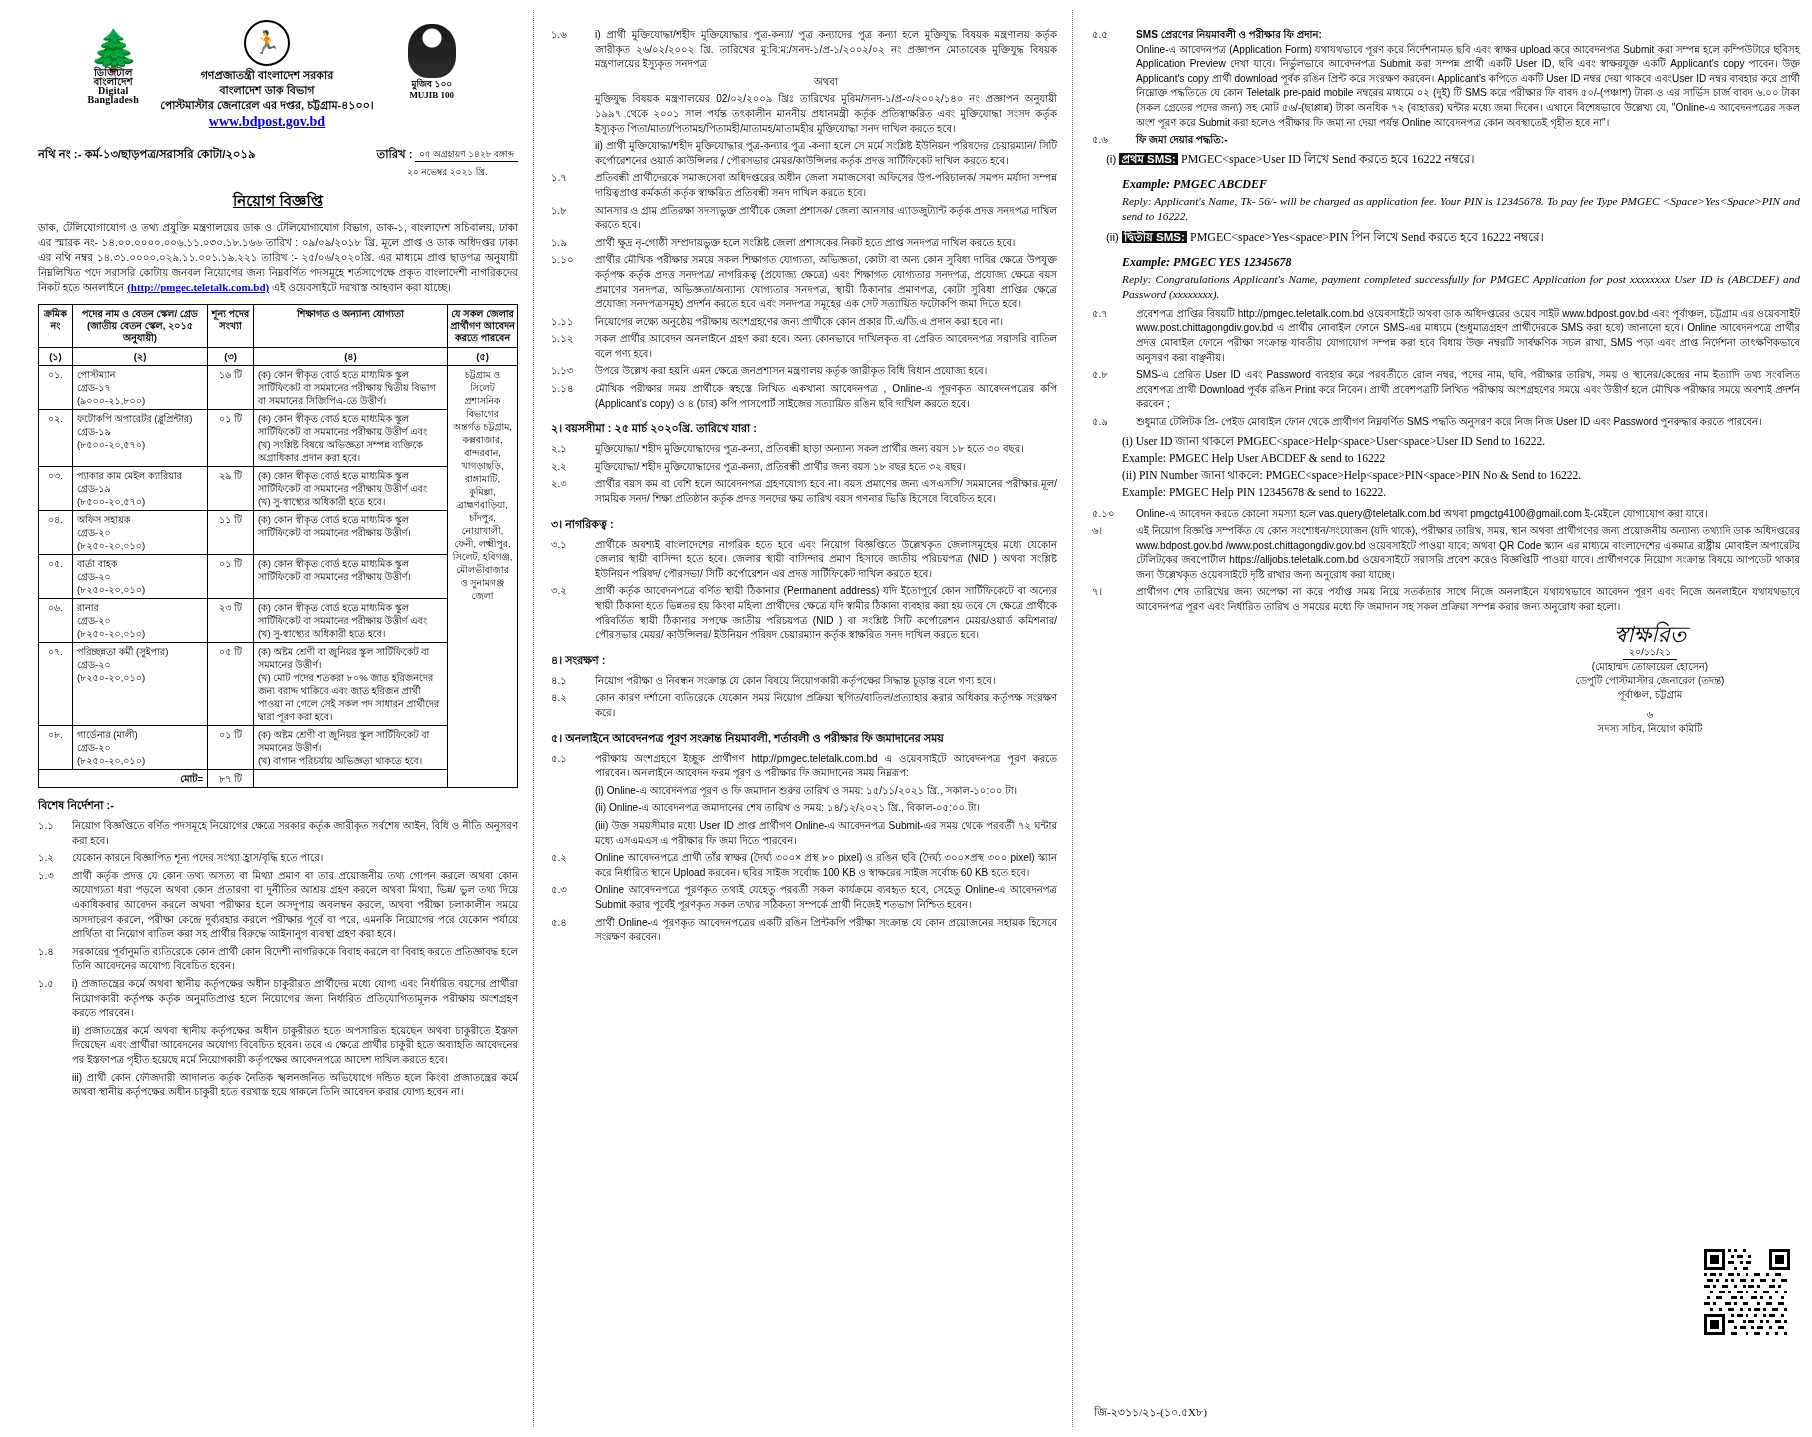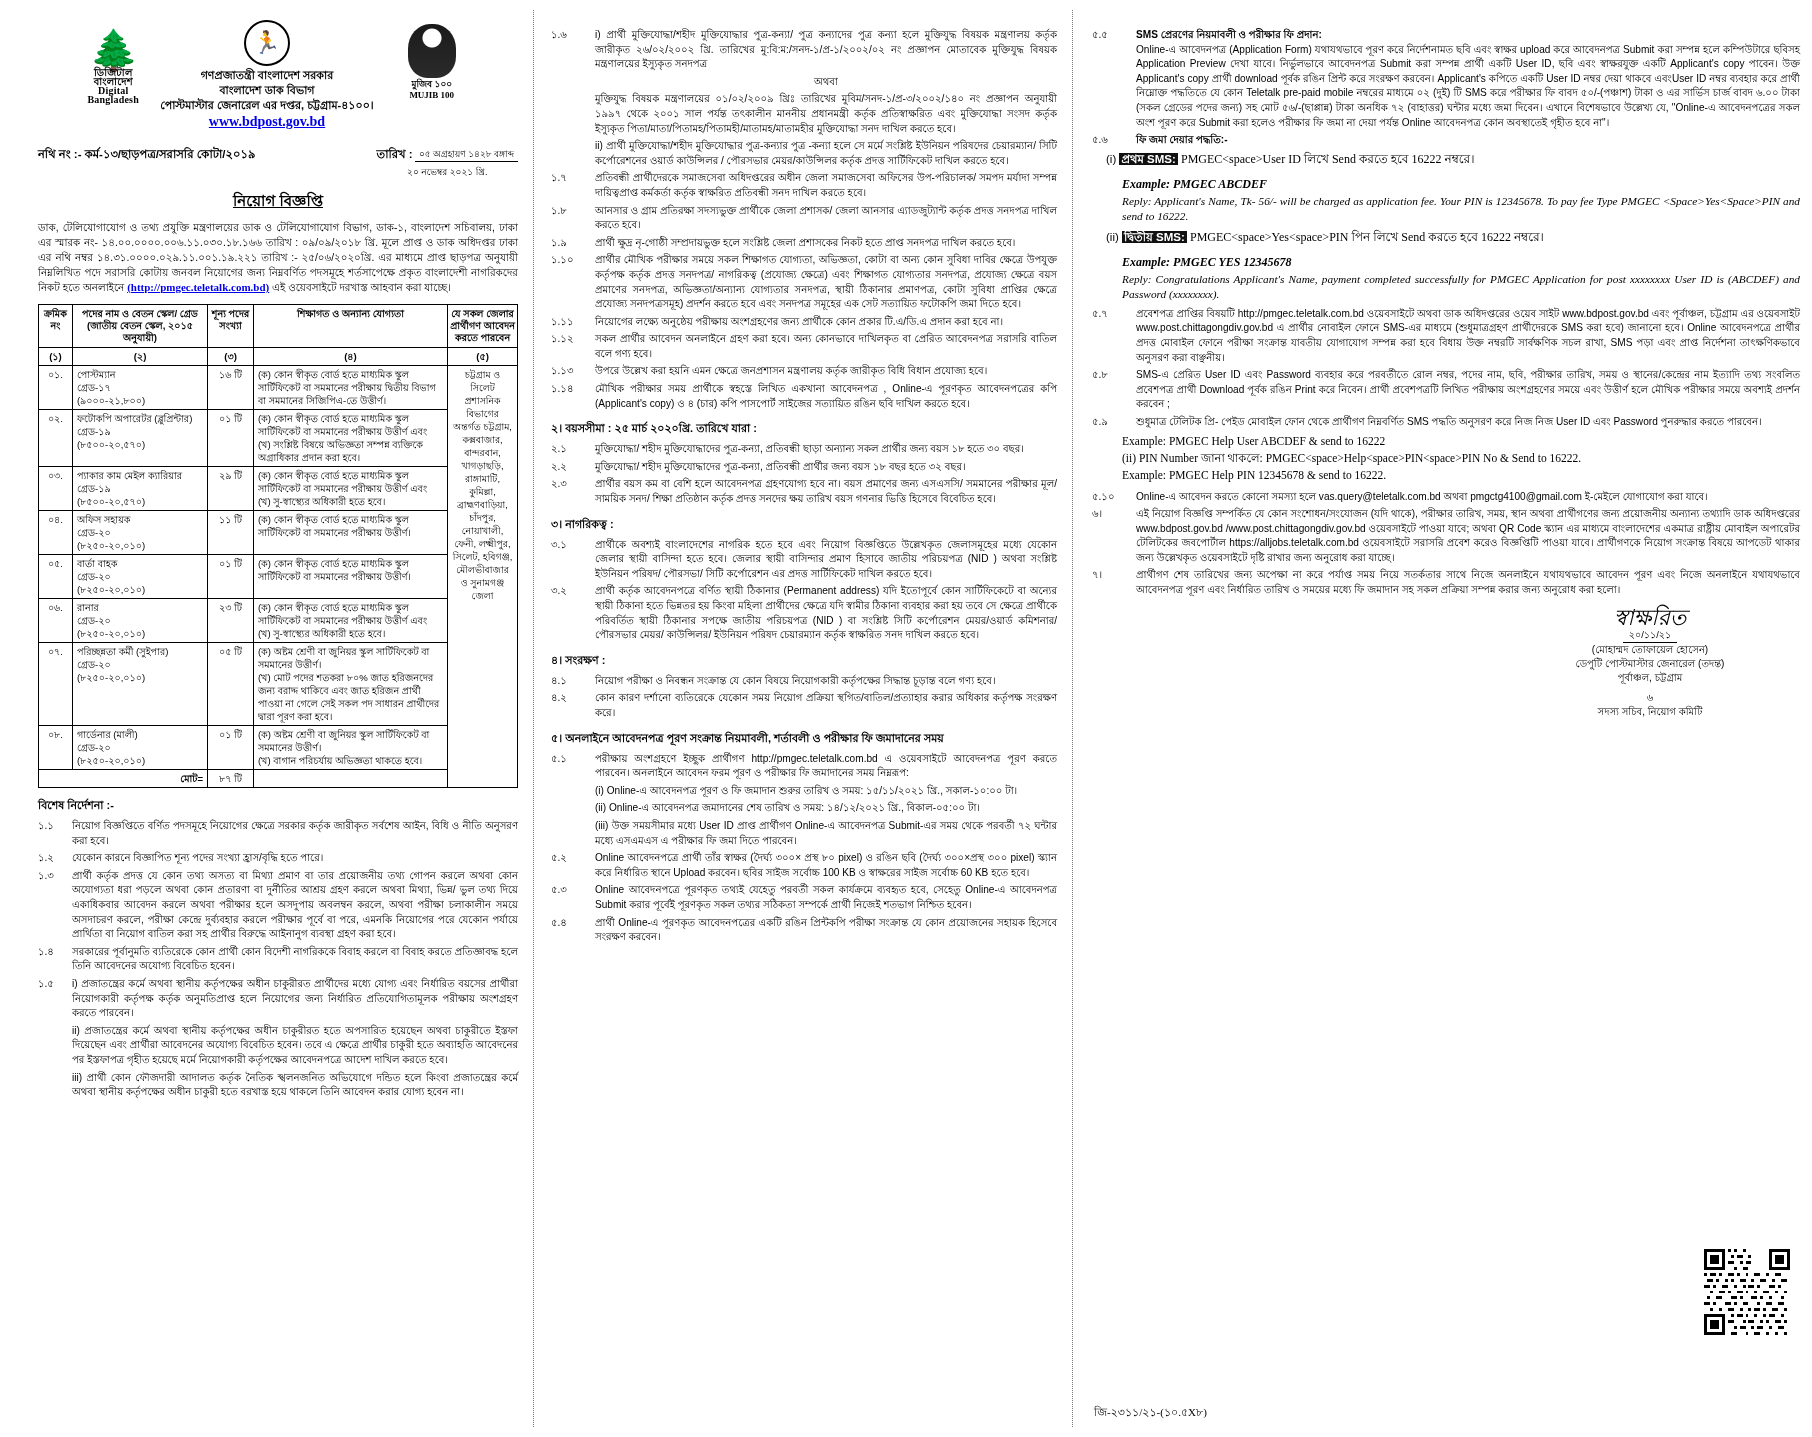--- a/index.html
+++ b/index.html
@@ -281,21 +281,21 @@
         <li>
           <span class="n">১.৬</span>
           <span class="t">i) প্রার্থী মুক্তিযোদ্ধা/শহীদ মুক্তিযোদ্ধার পুত্র-কন্যা/ পুত্র কন্যাদের পুত্র কন্যা হলে মুক্তিযুদ্ধ বিষয়ক মন্ত্রণালয় কর্তৃক জারীকৃত ২৬/০২/২০০২ খ্রি. তারিখের মু:বি:ম:/সনদ-১/প্র-১/২০০২/০২ নং প্রজ্ঞাপন মোতাবেক মুক্তিযুদ্ধ বিষয়ক মন্ত্রণালয়ের ইস্যুকৃত সনদপত্র</span>
         </li>
         <li>
           <span class="n"></span>
           <span class="t ctr">অথবা</span>
         </li>
         <li>
           <span class="n"></span>
-          <span class="t">মুক্তিযুদ্ধ বিষয়ক মন্ত্রণালয়ের ০১/০২/২০০৯ খ্রিঃ তারিখের  মুবিম/সনদ-১/প্র-৩/২০০২/১৪০ নং প্রজ্ঞাপন অনুযায়ী ১৯৯৭ থেকে ২০০১ সাল পর্যন্ত তৎকালীন মাননীয় প্রধানমন্ত্রী কর্তৃক প্রতিস্বাক্ষরিত এবং মুক্তিযোদ্ধা সংসদ কর্তৃক ইস্যুকৃত পিতা/মাতা/পিতামহ/পিতামহী/মাতামহ/মাতামহীর  মুক্তিযোদ্ধা সনদ দাখিল করতে হবে।</span>
+          <span class="t">মুক্তিযুদ্ধ বিষয়ক মন্ত্রণালয়ের 02/০২/২০০৯ খ্রিঃ তারিখের  মুবিম/সনদ-১/প্র-৩/২০০২/১৪০ নং প্রজ্ঞাপন অনুযায়ী ১৯৯৭ থেকে ২০০১ সাল পর্যন্ত তৎকালীন মাননীয় প্রধানমন্ত্রী কর্তৃক প্রতিস্বাক্ষরিত এবং মুক্তিযোদ্ধা সংসদ কর্তৃক ইস্যুকৃত পিতা/মাতা/পিতামহ/পিতামহী/মাতামহ/মাতামহীর  মুক্তিযোদ্ধা সনদ দাখিল করতে হবে।</span>
         </li>
         <li>
           <span class="n"></span>
           <span class="t">ii) প্রার্থী মুক্তিযোদ্ধা/শহীদ মুক্তিযোদ্ধার পুত্র-কন্যার পুত্র -কন্যা হলে সে মর্মে সংশ্লিষ্ট ইউনিয়ন পরিষদের চেয়ারম্যান/ সিটি কর্পোরেশনের ওয়ার্ড কাউন্সিলর / পৌরসভার মেয়র/কাউন্সিলর কর্তৃক প্রদত্ত সার্টিফিকেট দাখিল করতে হবে।</span>
         </li>
         <li>
           <span class="n">১.৭</span>
           <span class="t">প্রতিবন্ধী প্রার্থীদেরকে সমাজসেবা অধিদপ্তরের অধীন জেলা সমাজসেবা অফিসের উপ-পরিচালক/ সমপদ মর্যাদা সম্পন্ন দায়িত্বপ্রাপ্ত কর্মকর্তা কর্তৃক স্বাক্ষরিত প্রতিবন্ধী সনদ দাখিল করতে হবে।</span>
         </li>
         <li>
@@ -450,20 +450,21 @@
         <span class="n">৫.৮</span>
         <span class="t">SMS-এ প্রেরিত User ID এবং Password  ব্যবহার করে পরবর্তীতে রোল নম্বর, পদের নাম, ছবি, পরীক্ষার তারিখ, সময় ও স্থানের/কেন্দ্রের নাম ইত্যাদি তথ্য সংবলিত প্রবেশপত্র প্রার্থী Download পূর্বক রঙিন Print করে নিবেন। প্রার্থী প্রবেশপত্রটি লিখিত পরীক্ষায় অংশগ্রহণের সময়ে এবং উত্তীর্ণ হলে মৌখিক পরীক্ষার সময়ে অবশ্যই প্রদর্শন করবেন ;</span>
       </li>
       <li>
         <span class="n">৫.৯</span>
         <span class="t">শুধুমাত্র টেলিটক প্রি- পেইড মোবাইল ফোন থেকে প্রার্থীগণ নিম্নবর্ণিত SMS পদ্ধতি অনুসরণ করে নিজ নিজ  User ID এবং Password পুনরুদ্ধার করতে পারবেন।</span>
       </li>
     </ul>
 
     <div id="help-lines">
+        <div class="helpline">(i) User ID জানা থাকলে PMGEC&lt;space&gt;Help&lt;space&gt;User&lt;space&gt;User ID  Send to 16222.</div>
         <div class="helpline">Example: PMGEC Help User ABCDEF &amp; send to 16222</div>
         <div class="helpline">(ii) PIN Number জানা থাকলে: PMGEC&lt;space&gt;Help&lt;space&gt;PIN&lt;space&gt;PIN No &amp; Send to 16222.</div>
         <div class="helpline">Example: PMGEC Help PIN 12345678 &amp; send to 16222.</div>
       </div>
 
     <ul class="items wide bn" style="margin-top:6px">
       <li>
         <span class="n">৫.১০</span>
         <span class="t">Online-এ আবেদন করতে কোনো সমস্যা হলে vas.query@teletalk.com.bd অথবা pmgctg4100@gmail.com ই-মেইলে যোগাযোগ করা যাবে।</span>
       </li>

